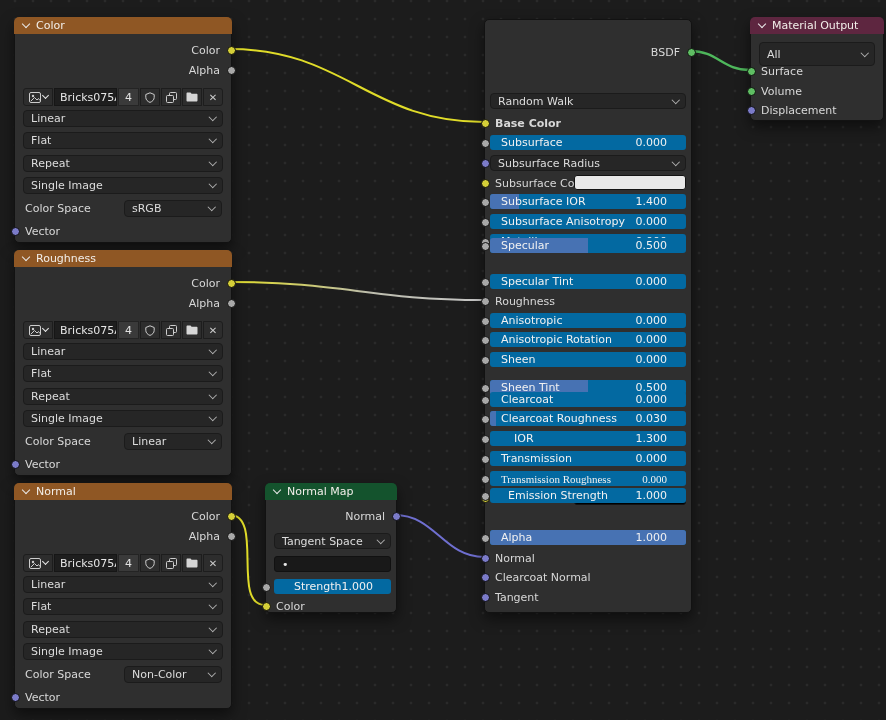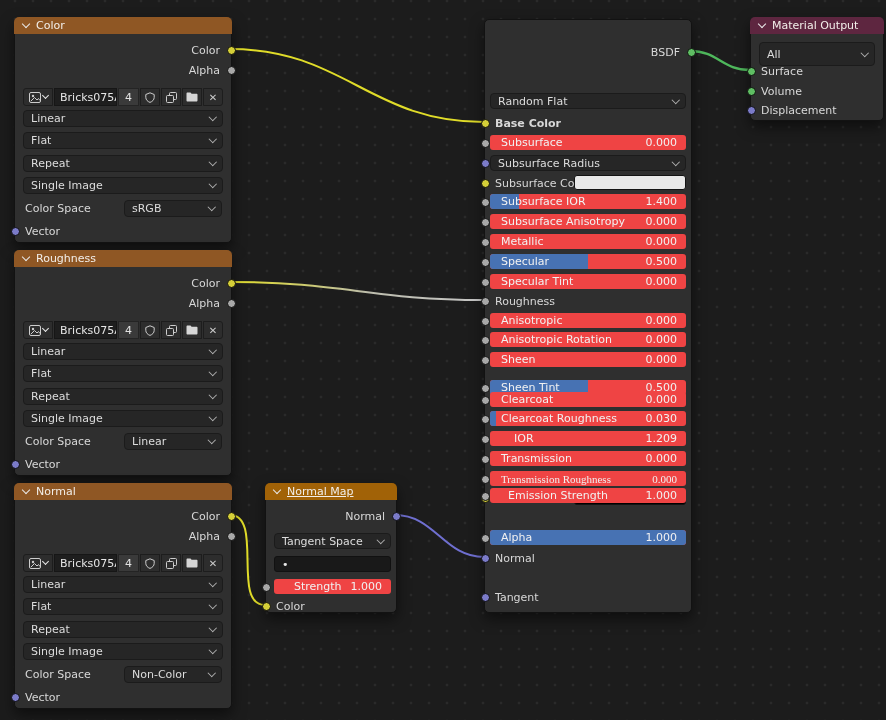--- a/index.html
+++ b/index.html
@@ -23,26 +23,26 @@
   .sock{position:absolute;width:9px;height:9px;border-radius:50%;border:1px solid #0d0d0d;
         box-sizing:border-box;z-index:4;}
   .sock.l{left:-4.5px;top:3.5px;}
   .sock.r{right:-4.5px;top:3.5px;}
   .lbl-r{position:absolute;right:11px;}
   .lbl-l{position:absolute;left:10px;}
   .dd{position:absolute;left:8px;right:8px;top:0;bottom:0;background:#262626;border:1px solid #1b1b1b;
       border-radius:4px;display:flex;align-items:center;padding:0 7px;color:#dcdcdc;box-sizing:border-box;}
   .dd .chev{margin-left:auto;width:4.5px;height:4.5px;color:#b5b5b5;}
   .dd.wide{left:5px;right:5px;}
-  .slider{position:absolute;left:5px;right:5px;top:0;bottom:1px;background:#ef4444;border-radius:3px;
+  .slider{position:absolute;left:5px;right:5px;top:0;bottom:1px;background:#0369a1;border-radius:3px;
           overflow:hidden;display:flex;align-items:center;color:#f1f1f1;}
   .slider .fill{position:absolute;left:0;top:0;bottom:0;background:#4772b3;}
   .slider .sl{position:relative;margin-left:11px;}
   .slider .sl.ind{margin-left:24px;}
-  .slider .sv{position:relative;margin-left:auto;margin-right:9px;}
+  .slider .sv{position:relative;margin-left:auto;margin-right:19px;}
   .swatch{position:absolute;right:5px;top:0;height:15px;width:112px;border-radius:3px;border:1px solid #131313;box-sizing:border-box;}
   
   .imgrow{position:absolute;left:8px;right:8px;top:0;height:18px;display:flex;gap:1px;}
   .ibtn{background:#2d2d2d;border:1px solid #1d1d1d;box-sizing:border-box;display:flex;align-items:center;
         justify-content:center;color:#cdcdcd;}
   .ibtn.first{border-radius:3px 0 0 3px;width:30px;gap:2px;}
   .ibtn.last{border-radius:0 3px 3px 0;}
   .iname{background:#1e1e1e;border:1px solid #161616;box-sizing:border-box;flex:1;display:flex;align-items:center;
          padding:0 5px;color:#e6e6e6;font-size:11px;overflow:hidden;white-space:nowrap;}
   .icount{background:#3a3a3a;border:1px solid #242424;box-sizing:border-box;width:21px;display:flex;
@@ -309,21 +309,21 @@
         <span class="chev"></span>
       </span>
     </div>
     <div class="row" style="top:205px;">
       <span class="sock l" style="background:#7b7bc9;"></span>
       <span class="lbl-l">Vector</span>
     </div>
   </div>
 
   <div class="node" style="left:265px;top:483px;width:130px;height:128px;">
-    <div class="hdr" style="background:#a16207;text-decoration:underline;">
+    <div class="hdr" style="background:#14532d;">
       <span class="chev"></span>
       <span>Normal Map</span>
     </div>
     <div class="row" style="top:24px;">
       <span class="lbl-r">Normal</span>
       <span class="sock r" style="background:#7b7bc9;"></span>
     </div>
     <div class="row" style="top:49px;height:16px;">
       <span class="dd" style="left:8px;right:5px;">
         <span>Tangent Space</span>
@@ -348,21 +348,21 @@
     </div>
   </div>
 
   <div class="node" style="left:484px;top:19px;width:206px;height:592px;">
     <div class="row" style="top:24px;">
       <span class="lbl-r">BSDF</span>
       <span class="sock r" style="background:#5fbe63;"></span>
     </div>
     <div class="row" style="top:73px;height:16px;">
       <span class="dd wide">
-        <span>Random Flat</span>
+        <span>Random Walk</span>
         <span class="chev"></span>
       </span>
     </div>
 
     <div class="row" style="top:95px;font-weight:bold;">
       <span class="sock l" style="background:#d5cf38;"></span>
       <span class="lbl-l">Base Color</span>
     </div>
     <div class="row" style="top:115px;">
       <span class="sock l" style="background:#a8a8a8;"></span>
@@ -398,21 +398,21 @@
         <span class="sv">0.000</span>
       </span>
     </div>
     <div class="row" style="top:214px;">
       <span class="sock l" style="background:#a8a8a8;"></span>
       <span class="slider">
         <span class="sl">Metallic</span>
         <span class="sv">0.000</span>
       </span>
     </div>
-    <div class="row" style="top:234px;">
+    <div class="row" style="top:218px;">
       <span class="sock l" style="background:#a8a8a8;"></span>
       <span class="slider">
         <span class="fill" style="width:50%;"></span>
         <span class="sl">Specular</span>
         <span class="sv">0.500</span>
       </span>
     </div>
     <div class="row" style="top:254px;">
       <span class="sock l" style="background:#a8a8a8;"></span>
       <span class="slider">
@@ -465,21 +465,21 @@
       <span class="slider">
         <span class="fill" style="width:3%;"></span>
         <span class="sl">Clearcoat Roughness</span>
         <span class="sv">0.030</span>
       </span>
     </div>
     <div class="row" style="top:411px;">
       <span class="sock l" style="background:#a8a8a8;"></span>
       <span class="slider">
         <span class="sl ind">IOR</span>
-        <span class="sv">1.209</span>
+        <span class="sv">1.300</span>
       </span>
     </div>
     <div class="row" style="top:431px;">
       <span class="sock l" style="background:#a8a8a8;"></span>
       <span class="slider">
         <span class="sl">Transmission</span>
         <span class="sv">0.000</span>
       </span>
     </div>
     <div class="row" style="top:451px;font-family:Liberation Serif, serif;">
@@ -506,20 +506,24 @@
       <span class="slider">
         <span class="fill" style="width:100%;"></span>
         <span class="sl">Alpha</span>
         <span class="sv">1.000</span>
       </span>
     </div>
     <div class="row" style="top:530px;">
       <span class="sock l" style="background:#7b7bc9;"></span>
       <span class="lbl-l">Normal</span>
     </div>
+    <div class="row" style="top:549px;">
+      <span class="sock l" style="background:#7b7bc9;"></span>
+      <span class="lbl-l">Clearcoat Normal</span>
+    </div>
     <div class="row" style="top:569px;">
       <span class="sock l" style="background:#7b7bc9;"></span>
       <span class="lbl-l">Tangent</span>
     </div>
   </div>
 
   <div class="node" style="left:750px;top:17px;width:132px;height:102px;">
     <div class="hdr" style="background:#5e2640;">
       <span class="chev"></span>
       <span>Material Output</span>

